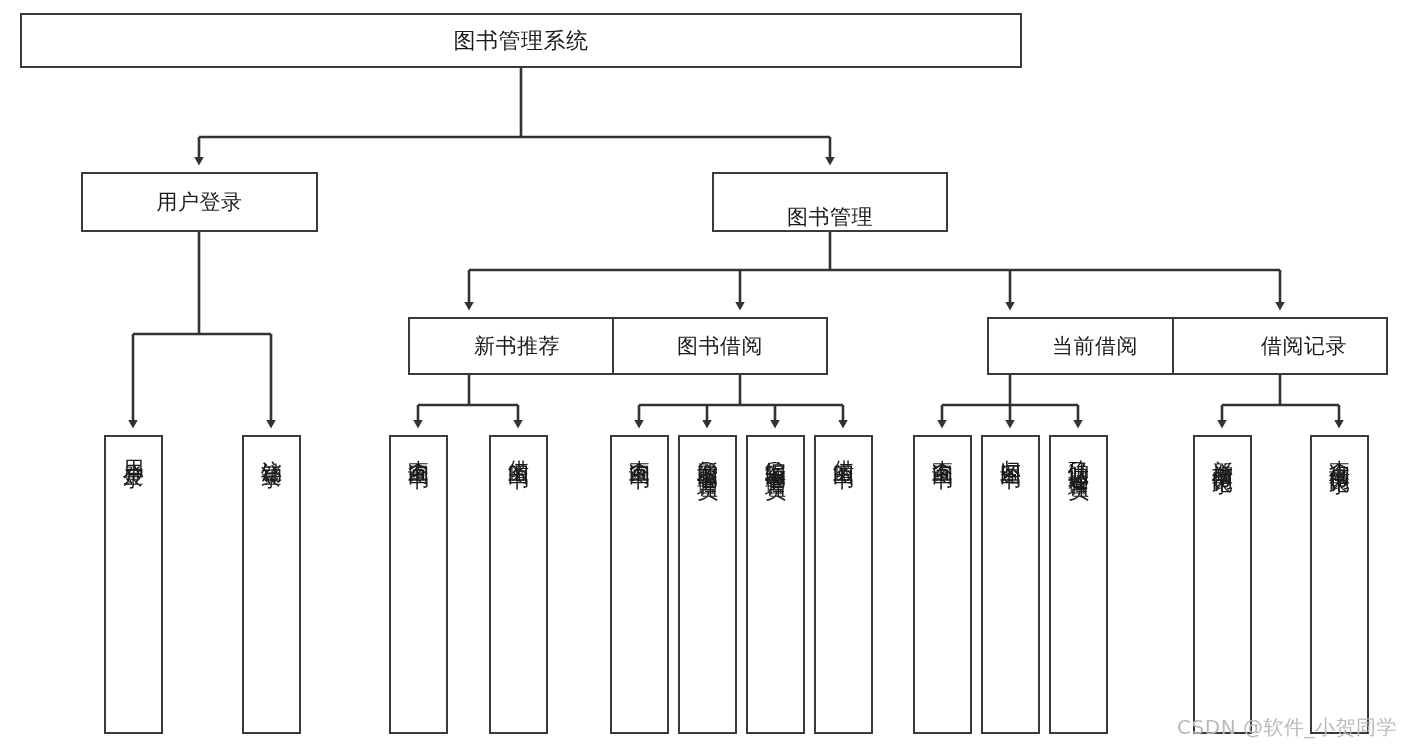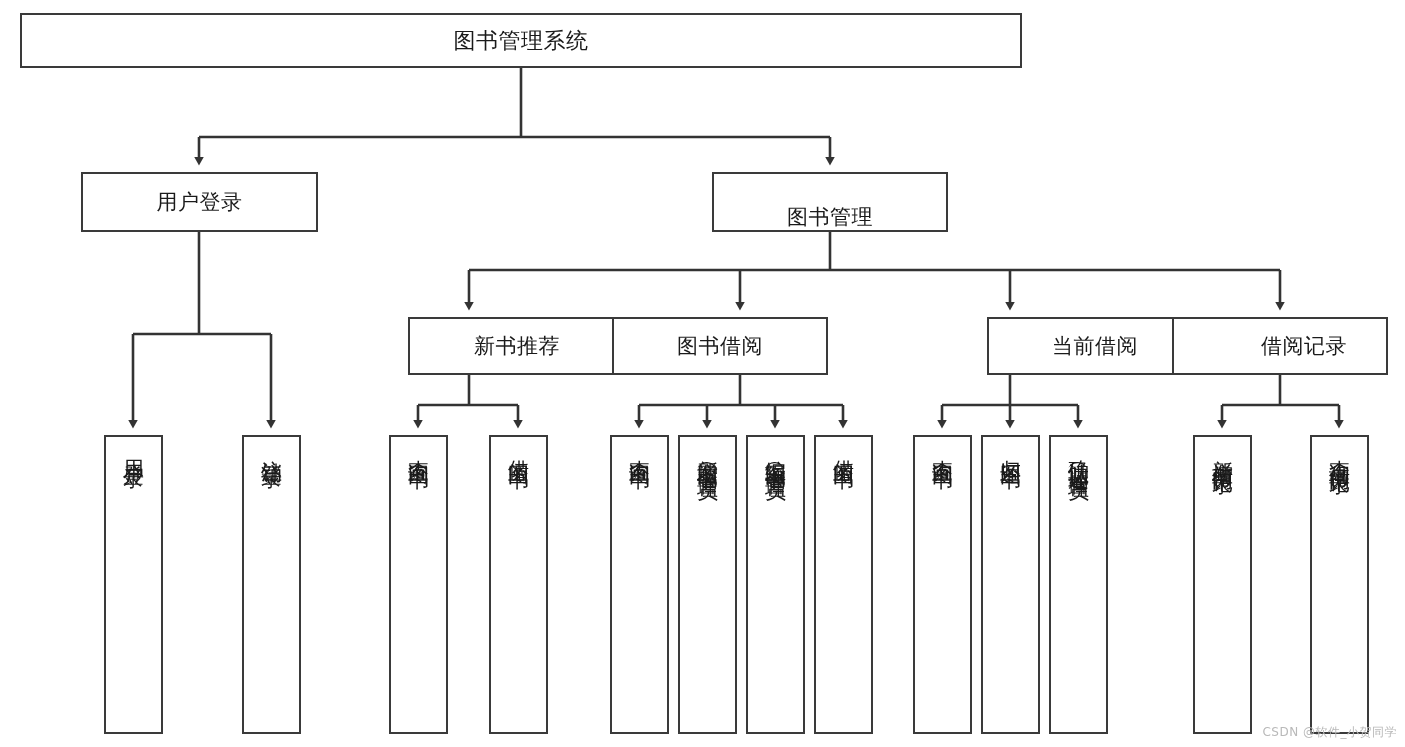--- a/index.html
+++ b/index.html
@@ -62,21 +62,21 @@
     text-orientation: upright;
     font-size: 21px;
     line-height: 1.05;
     letter-spacing: 3px;
     white-space: nowrap;
   }
   .watermark {
     position: absolute;
     right: 8px;
     bottom: 6px;
-    font-size: 12px;
+    font-size: 20px;
     color: #b9b9b9;
     letter-spacing: 0.5px;
     z-index: 5;
     white-space: nowrap;
     font-family: "DejaVu Sans", "Liberation Sans", sans-serif;
     margin-left: 16px;
   }
 </style>
 </head>
 <body>

